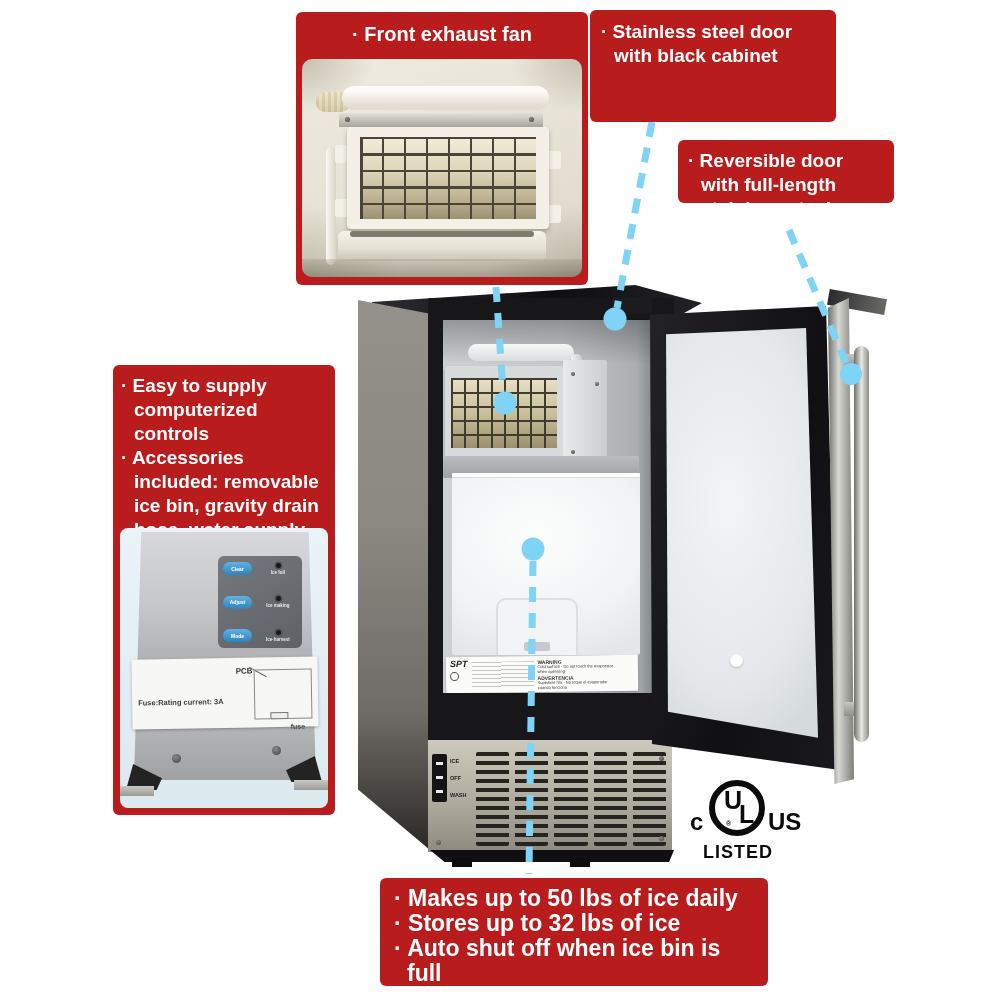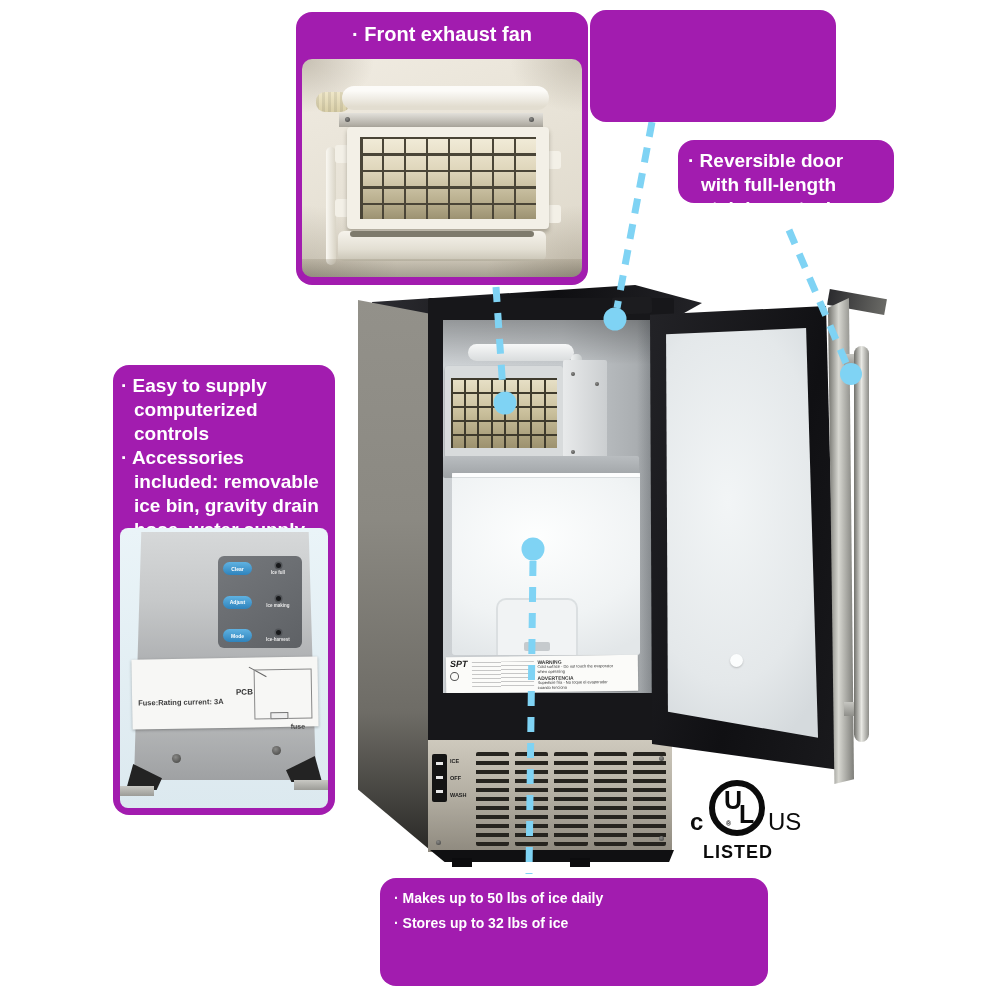--- a/index.html
+++ b/index.html
@@ -1,29 +1,29 @@
 <!DOCTYPE html>
 <html><head>
 <meta charset="utf-8">
 <style>
   * { margin:0; padding:0; box-sizing:border-box; }
   body { background:#fff; font-family:"Liberation Sans", sans-serif; }
   .canvas { position:relative; width:1000px; height:1000px; background:#fff; overflow:hidden; }
   .abs { position:absolute; }
 
   
-  .callout { position:absolute; background:#a21caf; border-radius:16px; color:#fff;
+  .callout { position:absolute; background:#b91c1c; border-radius:6px; color:#fff;
              font-weight:bold; font-size:19px; line-height:24px; padding:9px 10px; z-index:3; }
   .bullet { padding-left:13px; text-indent:-13px; }
   .co-fan { left:296px; top:12px; width:292px; height:273px; padding-top:10px; }
   .co-fan .bullet { text-align:center; padding-left:0; text-indent:0; font-size:20px; }
   .co-door { left:590px; top:10px; width:246px; height:112px; padding:10px 11px; }
   .co-rev { left:678px; top:140px; width:216px; height:63px; padding:9px 10px; }
   .co-ctrl { left:113px; top:365px; width:222px; height:450px; padding:9px 8px; }
-  .co-cap { left:380px; top:878px; width:388px; height:108px; padding:8px 14px; font-size:14px; line-height:25px; }
+  .co-cap { left:380px; top:878px; width:388px; height:108px; padding:8px 14px; font-size:23px; line-height:25px; }
 
   
   .fan-photo { position:absolute; left:6px; top:47px; width:280px; height:218px; border-radius:10px; overflow:hidden;
     background:
       radial-gradient(120px 90px at 0% 0%, rgba(120,110,90,.35), transparent 60%),
       radial-gradient(120px 90px at 100% 0%, rgba(120,110,90,.30), transparent 60%),
       radial-gradient(160px 120px at 100% 100%, rgba(110,100,80,.35), transparent 60%),
       radial-gradient(160px 120px at 0% 100%, rgba(110,100,80,.30), transparent 60%),
       linear-gradient(160deg,#F0EBE1 0%,#E7E2D6 50%,#DDD7C9 100%); }
   .fan-tube { left:40px; top:27px; width:207px; height:24px; border-radius:12px;
@@ -61,21 +61,21 @@
   .kp-row { display:flex; align-items:center; justify-content:space-between; }
   .kp-btn { width:29px; height:13px; border-radius:7px; color:#fff; font-size:5px; font-weight:bold;
       display:flex; align-items:center; justify-content:center;
       background:linear-gradient(180deg,#5FB2E2,#2F83BC); }
   .kp-right { width:38px; text-align:center; }
   .kp-led { width:5px; height:5px; border-radius:50%; background:#17181a; box-shadow:0 0 0 1.5px #515458; margin:0 auto; }
   .kp-led-label { font-size:4.5px; color:#E8E8E8; margin-top:2px; line-height:5px; }
   .ctrl-label { left:12px; top:130px; width:186px; height:70px; background:#F7F7F5; transform:rotate(-1deg);
       box-shadow:0 1px 3px rgba(0,0,0,.3); }
   .fuse-text { left:6px; top:32px; font-size:7.5px; color:#3d3d3d; }
-  .pcb-text { left:104px; top:2px; font-size:8px; color:#333;margin-top:21px; }
+  .pcb-text { left:104px; top:2px; font-size:8px; color:#333; }
   .pcb-rect { left:122px; top:12px; width:58px; height:50px; border:1px solid #888; }
   .pcb-line { left:116px; top:14px; width:20px; height:1px; background:#666; transform:rotate(30deg); }
   .fuse-rect { left:138px; top:55px; width:18px; height:7px; border:1px solid #777; background:#eee; }
   .fuse-word { left:158px; top:58px; font-size:7px; color:#444; }
   .ctrl-bracket-l { left:6px; top:236px; width:36px; height:26px; background:#232323;
       clip-path:polygon(0 100%, 20% 0, 100% 55%, 85% 100%); }
   .ctrl-bracket-r { left:166px; top:228px; width:36px; height:26px; background:#232323;
       clip-path:polygon(0 55%, 80% 0, 100% 100%, 15% 100%); }
   .ctrl-foot { height:10px; background:linear-gradient(180deg,#C9C9C4,#9C9C97); }
 
@@ -156,21 +156,21 @@
   .door-topslab { left:828px; top:294px; width:58px; height:16px; transform:rotate(10deg);
       background:linear-gradient(90deg,#2b2b2e,#6a6a66); }
 
   
   .ul { left:686px; top:768px; width:130px; height:100px; color:#0b0b0b; z-index:2; }
   .ul-circle { left:23px; top:12px; width:56px; height:56px; border:6px solid #0b0b0b; border-radius:50%; }
   .ul-u { left:9px; top:0px; font-size:25px; font-weight:800; }
   .ul-l { left:24px; top:14px; font-size:25px; font-weight:800; }
   .ul-r { left:11px; top:34px; font-size:7px; font-weight:bold; }
   .ul-c { left:4px; top:40px; font-size:24px; font-weight:800; }
-  .ul-us { left:82px; top:40px; font-size:24px; font-weight:400; }
+  .ul-us { left:82px; top:40px; font-size:24px; font-weight:700; }
   .ul-listed { left:8px; top:74px; width:88px; text-align:center; font-size:18px; font-weight:800; letter-spacing:1px; }
 
   .leaders { position:absolute; left:0; top:0; z-index:2; pointer-events:none; }
 </style>
 </head>
 <body>
 
 <div class="canvas">
 
   <div class="unit">
@@ -291,20 +291,21 @@
       <div class="abs fan-tray">
         <div class="abs fan-slot"></div>
       </div>
       <div class="abs fan-floor"></div>
     </div>
   </div>
 
   <div class="callout co-door">
     <div>
 
+    <div class="bullet">· Stainless steel door with black cabinet</div>
       </div>
   </div>
 
   <div class="callout co-rev">
     <div>
 
     <div class="bullet">· Reversible door with full-length stainless steel handle</div>
       </div>
   </div>
 
@@ -357,20 +358,21 @@
       <div class="abs ctrl-foot" style="left:0;top:258px;width:34px;"></div>
       <div class="abs ctrl-foot" style="left:174px;top:252px;width:34px;"></div>
     </div>
   </div>
 
   <div class="callout co-cap">
     <div>
 
     <div class="bullet">· Makes up to 50 lbs of ice daily</div>
         <div class="bullet">· Stores up to 32 lbs of ice</div>
+        <div class="bullet">· Auto shut off when ice bin is full</div>
       </div>
   </div>
 
   <div class="abs ul">
     <div class="abs ul-c">c</div>
     <div class="abs ul-circle">
       <div class="abs ul-u">U</div>
       <div class="abs ul-l">L</div>
       <div class="abs ul-r">®</div>
     </div>

